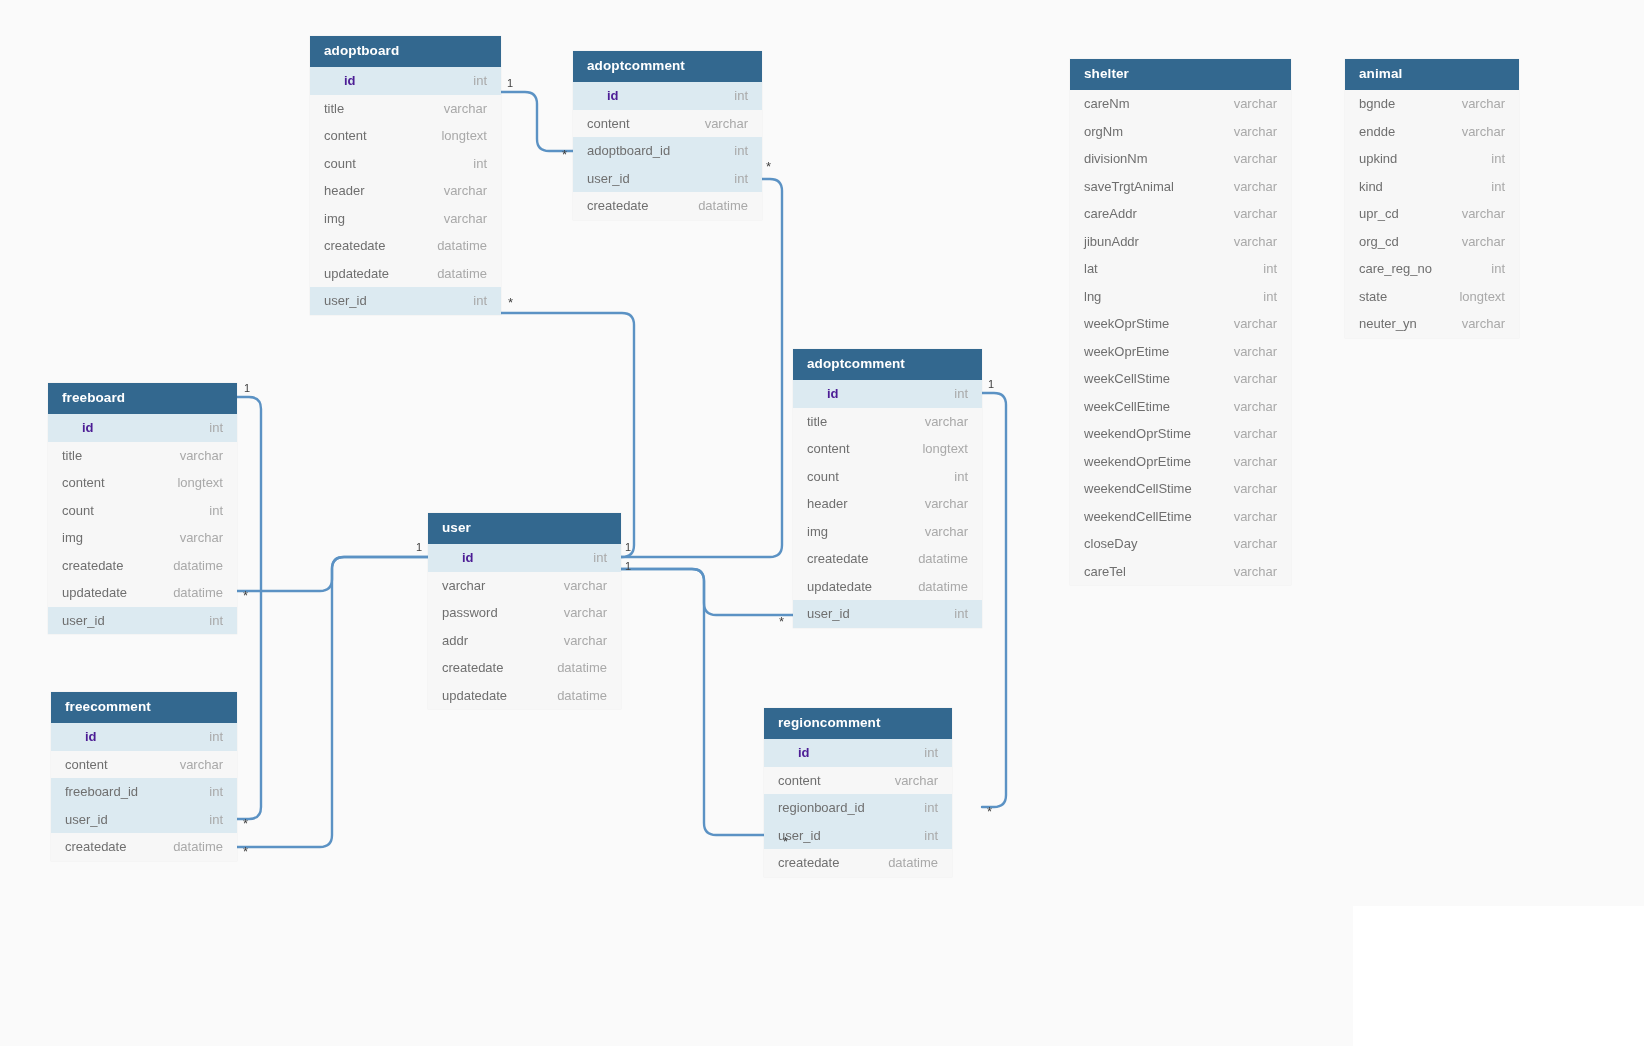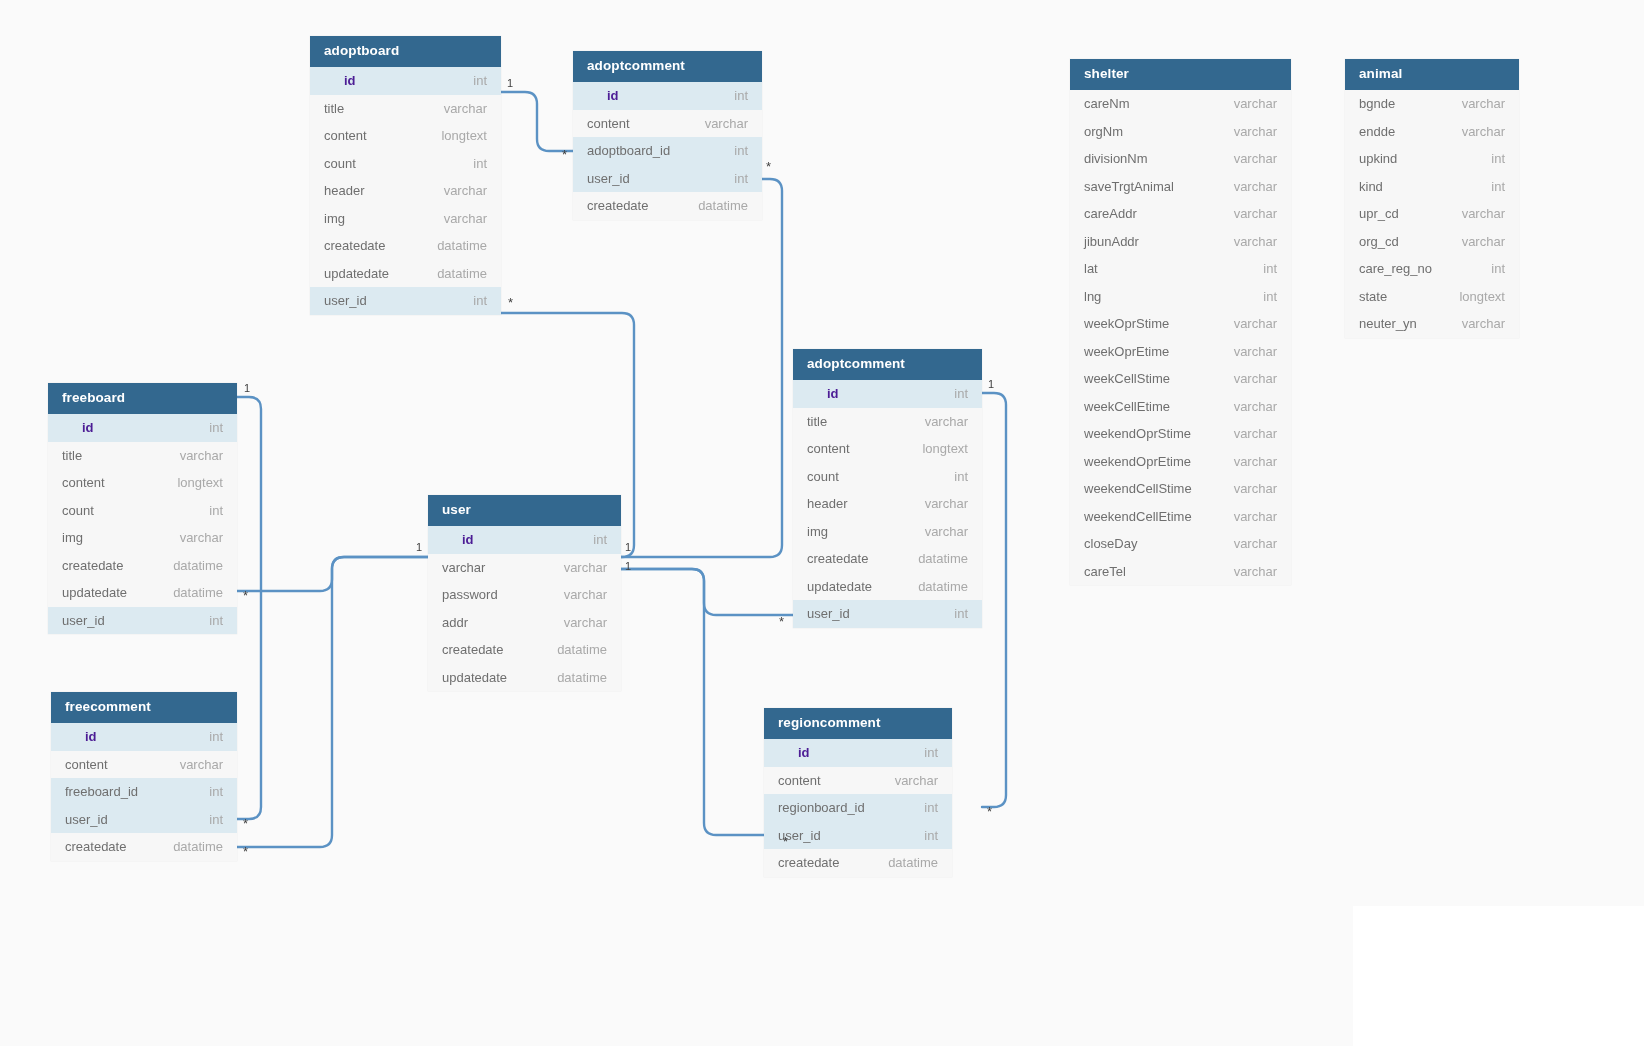--- a/index.html
+++ b/index.html
@@ -362,21 +362,21 @@
         </div>
         <div class="tbl-row">
           <span class="col-name">updatedate</span>
           <span class="col-type">datatime</span>
         </div>
         <div class="tbl-row fk">
           <span class="col-name">user_id</span>
           <span class="col-type">int</span>
         </div>
       </div>
-      <div class="tbl" style="left: 428px; top: 495px; width: 193px;">
+      <div class="tbl" style="left: 428px; top: 513px; width: 193px;">
         <div class="tbl-head">user</div>
         <div class="tbl-row pk">
           <span class="col-name">id</span>
           <span class="col-type">int</span>
         </div>
         <div class="tbl-row">
           <span class="col-name">varchar</span>
           <span class="col-type">varchar</span>
         </div>
         <div class="tbl-row">

